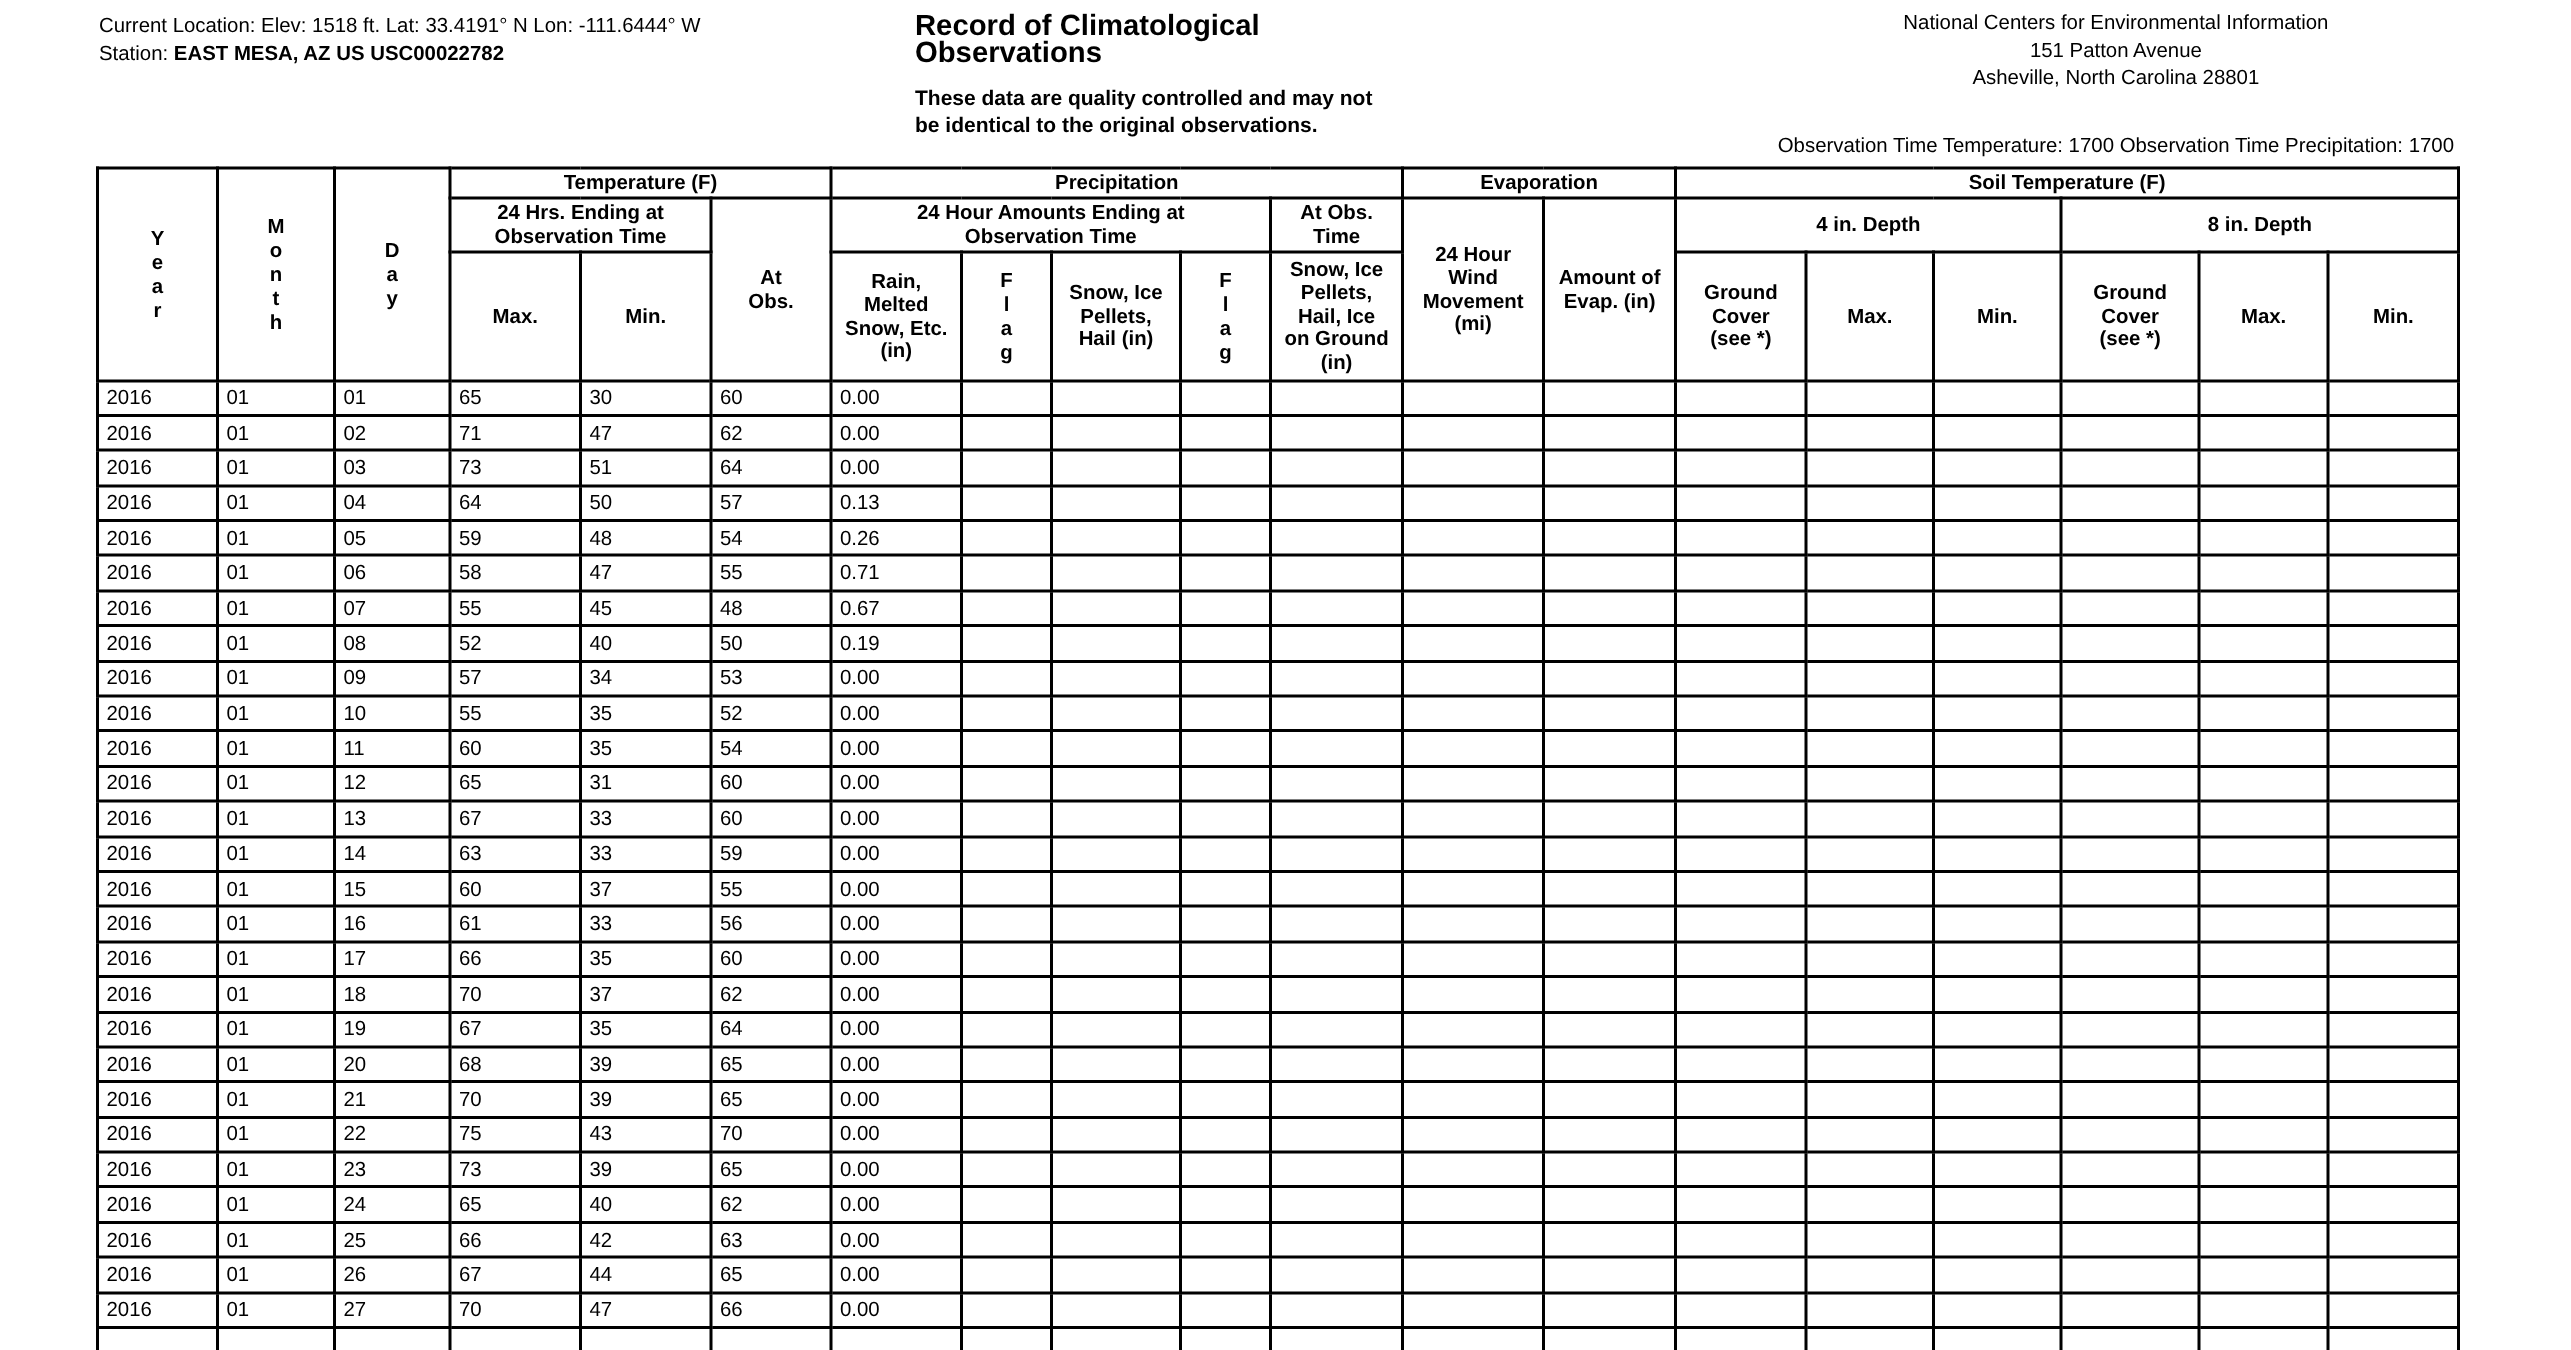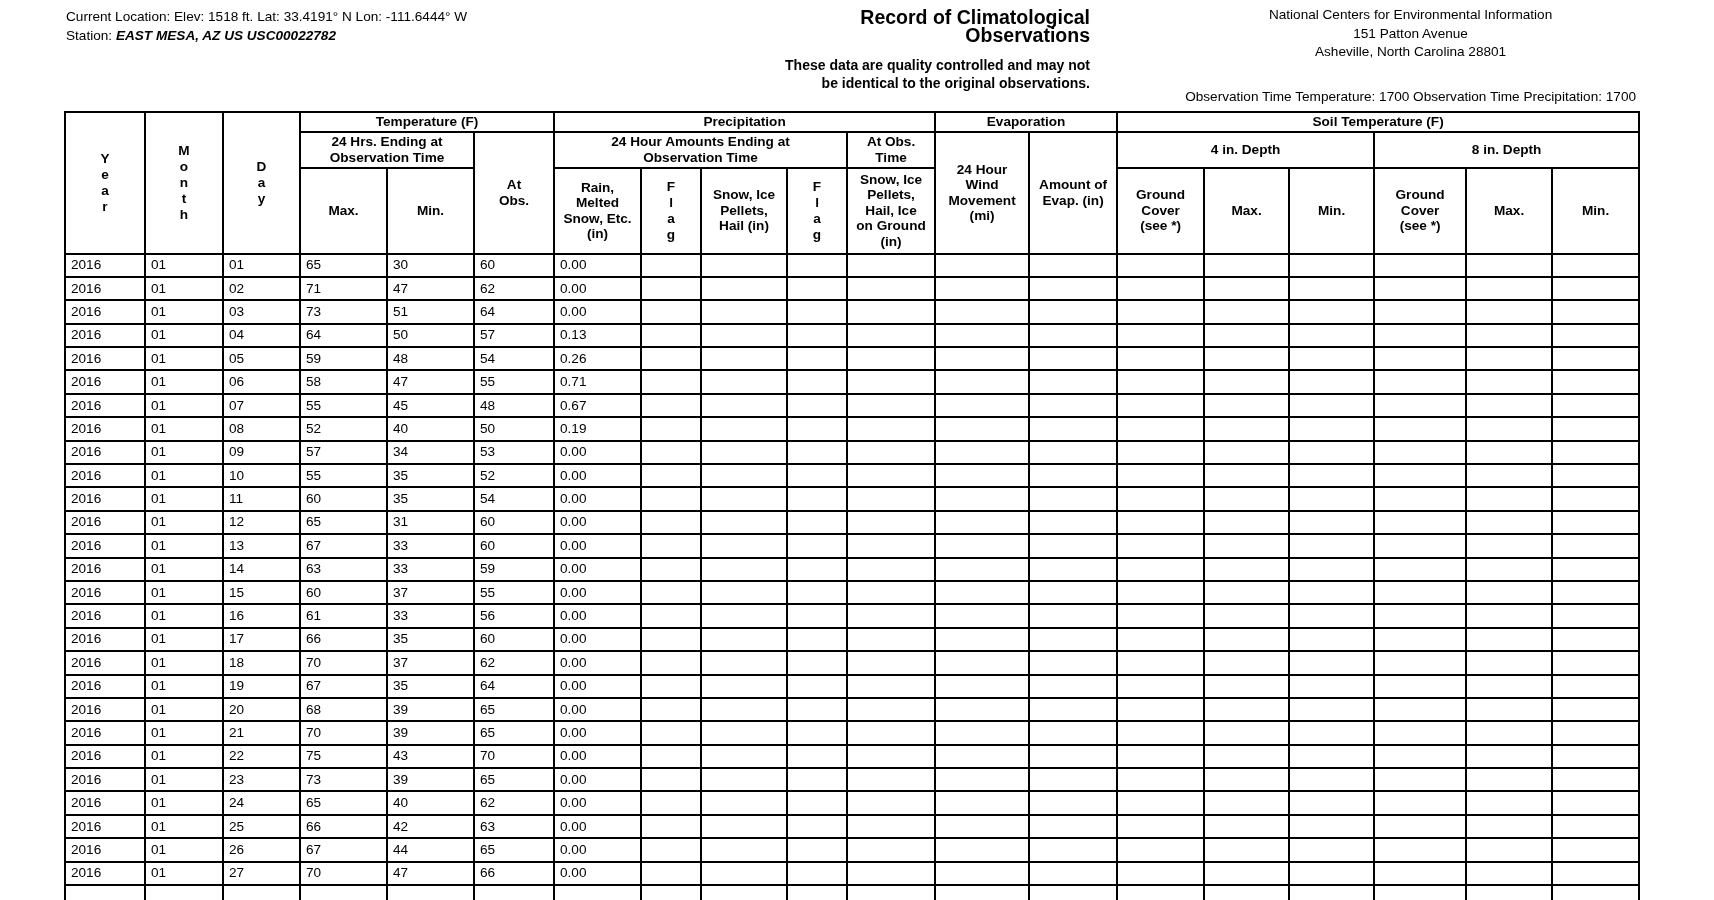--- a/index.html
+++ b/index.html
@@ -24,28 +24,28 @@
   
   .hdr-left {
     position: absolute;
     left: 66px;
     top: 6px;
     font-size: 13.6px;
     line-height: 18.6px;
     white-space: nowrap;
   }
   .hdr-left .location-line { margin-top: 2px; }
-  .hdr-left .station-line b { font-weight: bold; font-style: italic; }
+  .hdr-left .station-line b { font-weight: bold; }
 
   .hdr-center {
     position: absolute;
     left: 610px;
     top: 9px;
     width: 480px;
-    text-align: right;
+    text-align: left;
   }
   .report-title {
     font-size: 19.5px;
     font-weight: bold;
     line-height: 17.5px;
     white-space: pre-line;
   }
   .report-subtitle {
     margin-top: 12px;
     font-size: 14px;

